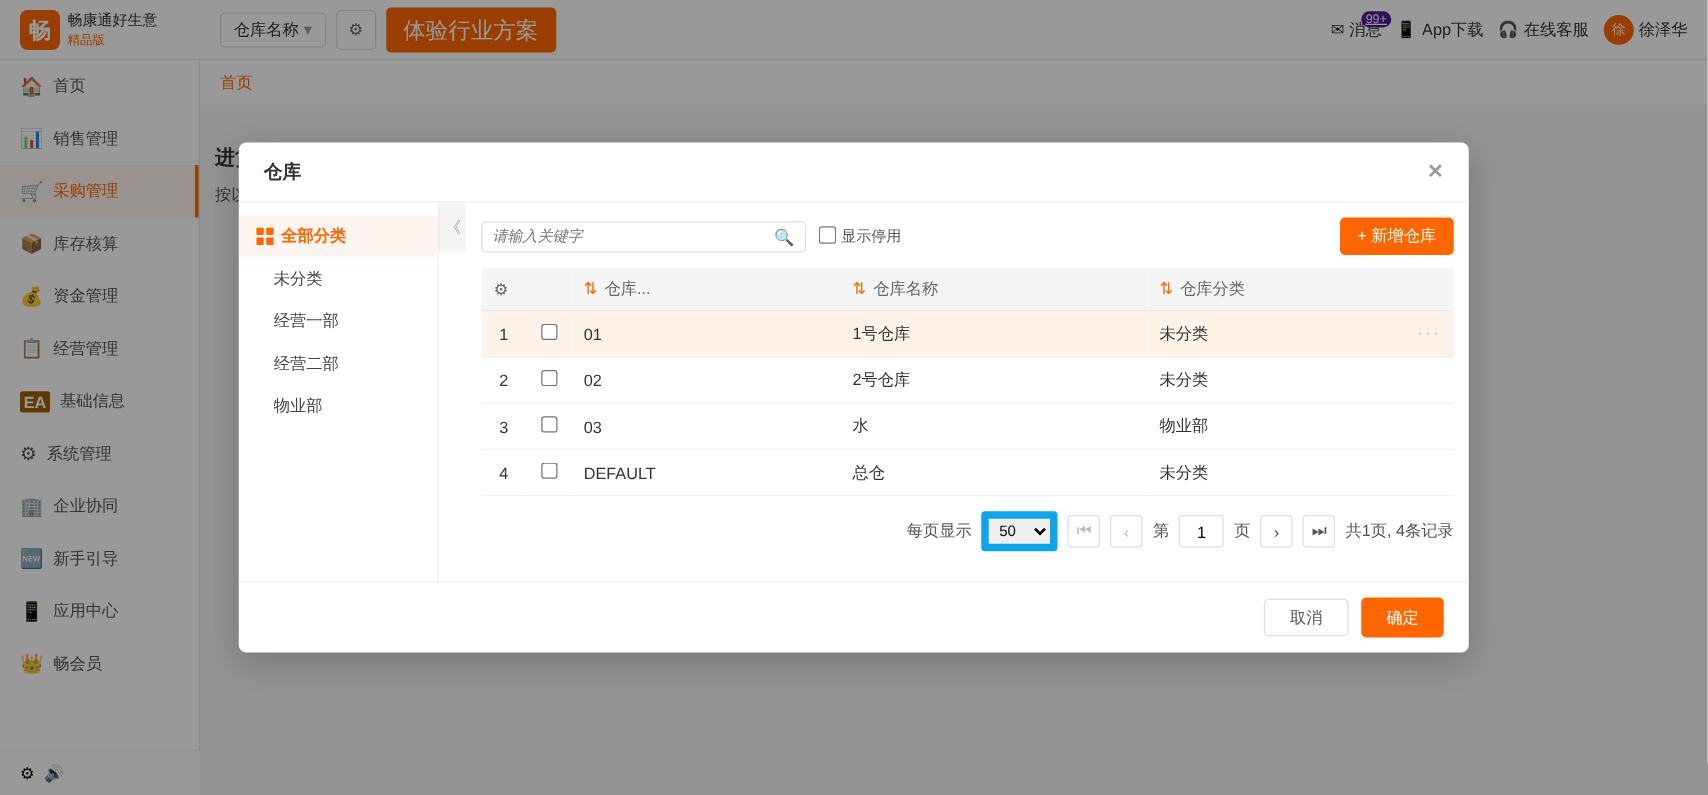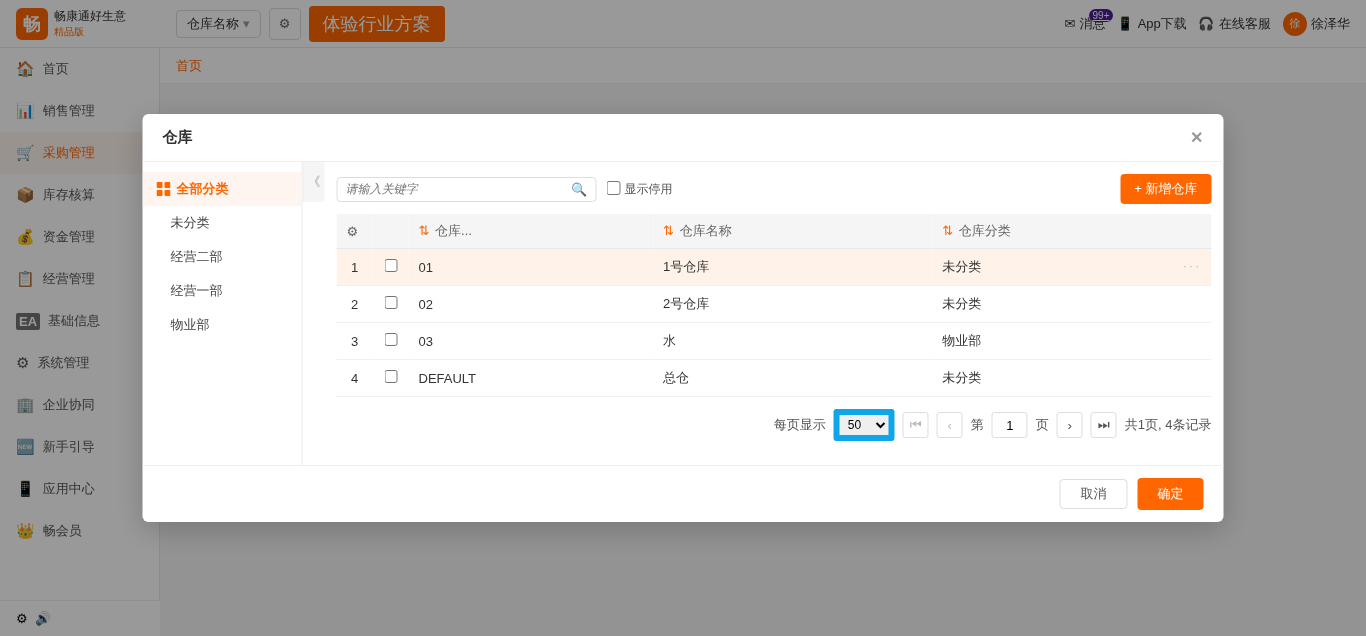--- a/index.html
+++ b/index.html
@@ -115,21 +115,21 @@
       background: rgba(0,0,0,0.4); z-index: 200;
     }
 
     
     .modal {
       position: fixed;
       top: 50%; left: 50%;
       transform: translate(-50%, -50%);
       background: #fff;
       border-radius: 6px;
-      width: 1081px;
+      width: 984px;
       max-height: 560px;
       z-index: 300;
       display: flex; flex-direction: column;
       box-shadow: 0 8px 30px rgba(0,0,0,0.2);
     }
     .modal-header {
       display: flex; align-items: center; justify-content: space-between;
       padding: 14px 20px;
       border-bottom: 1px solid #eee;
       font-size: 15px; font-weight: bold; color: #333;
@@ -305,21 +305,21 @@
     </div>
     <div class="sidebar-item">
       <span class="sidebar-icon">💰</span>
       <span>资金管理</span>
     </div>
     <div class="sidebar-item">
       <span class="sidebar-icon">📋</span>
       <span>经营管理</span>
     </div>
     <div class="sidebar-item">
-      <span class="sidebar-icon" style="font-size:13px;font-weight:bold;color:#f60;background:#737373;color:#fff;padding:1px 3px;border-radius:2px;">EA</span>
+      <span class="sidebar-icon" style="font-size:13px;font-weight:bold;color:#f60;background:#a16207;color:#fff;padding:1px 3px;border-radius:2px;">EA</span>
       <span>基础信息</span>
     </div>
     <div class="sidebar-item">
       <span class="sidebar-icon">⚙</span>
       <span>系统管理</span>
     </div>
     <div class="sidebar-item">
       <span class="sidebar-icon">🏢</span>
       <span>企业协同</span>
     </div>
@@ -370,22 +370,22 @@
       <div class="cat-all">
         <svg width="14" height="14" viewBox="0 0 14 14">
           <rect x="0" y="0" width="6" height="6" rx="1" fill="#f60"></rect>
           <rect x="8" y="0" width="6" height="6" rx="1" fill="#f60"></rect>
           <rect x="0" y="8" width="6" height="6" rx="1" fill="#f60"></rect>
           <rect x="8" y="8" width="6" height="6" rx="1" fill="#f60"></rect>
         </svg>
         <span>全部分类</span>
       </div>
       <div class="cat-item">未分类</div>
+      <div class="cat-item">经营一部</div>
       <div class="cat-item">经营二部</div>
-      <div class="cat-item">经营一部</div>
       <div class="cat-item">物业部</div>
     </div>
 
     <div class="cat-collapse-btn">
       <span>《</span>
     </div>
 
     <div class="table-area">
 
       <div class="toolbar">

